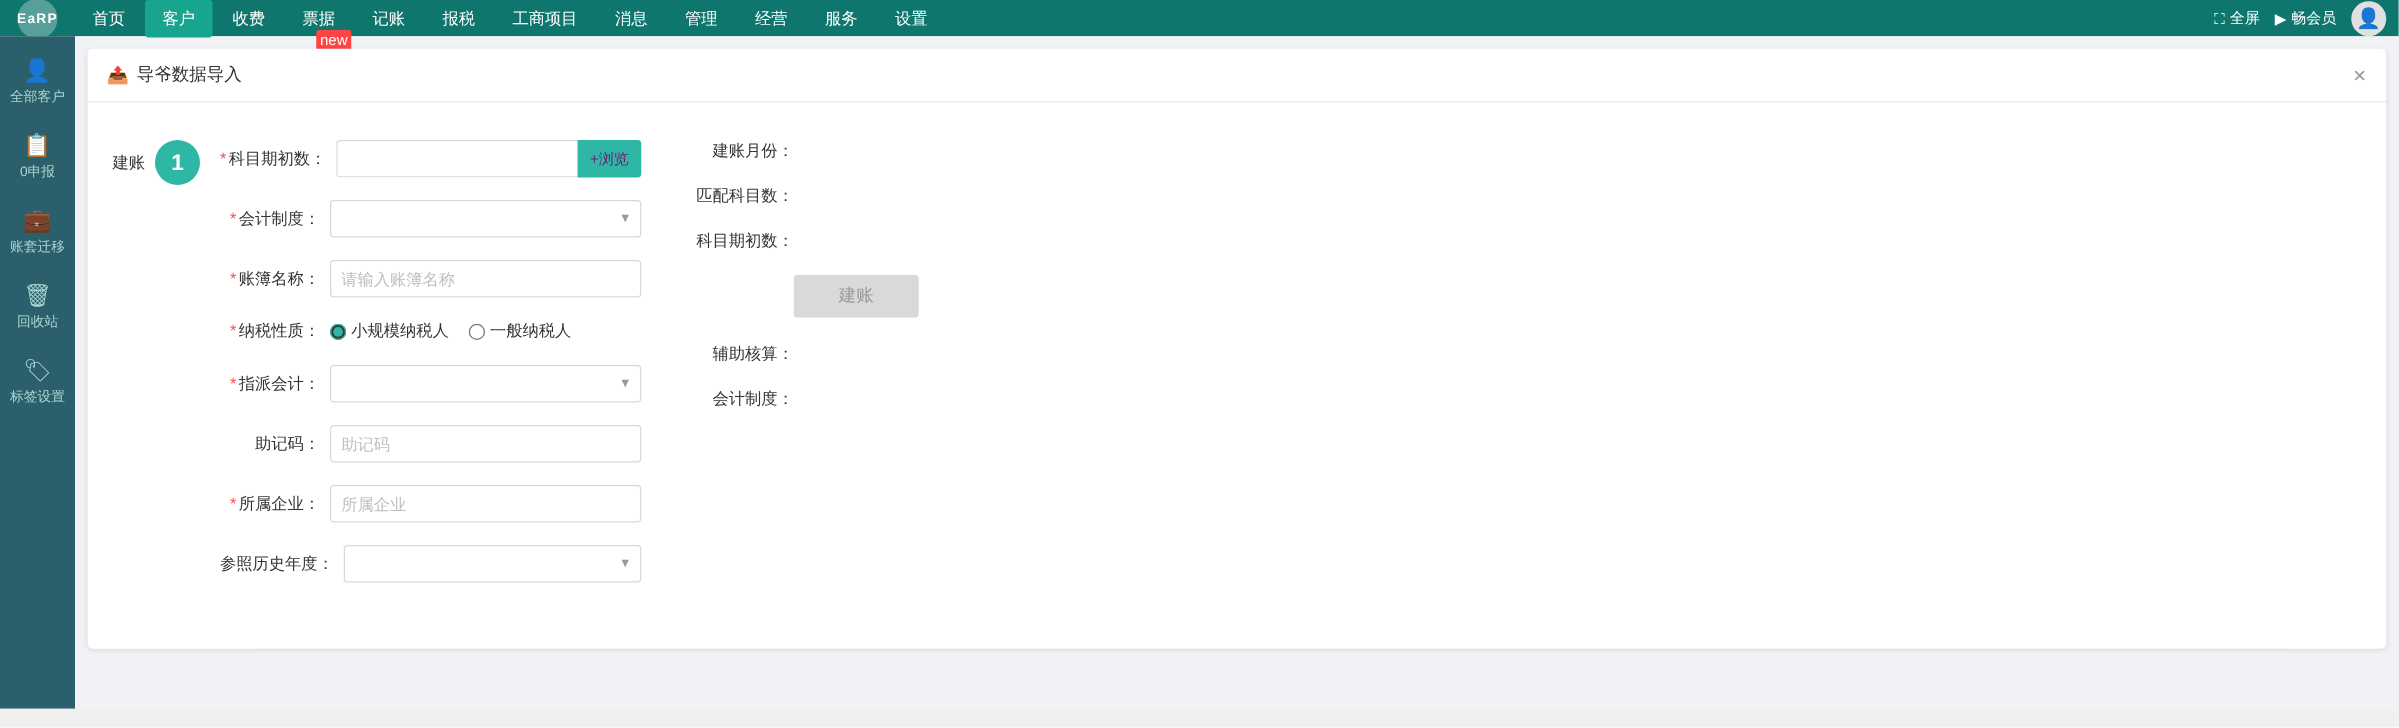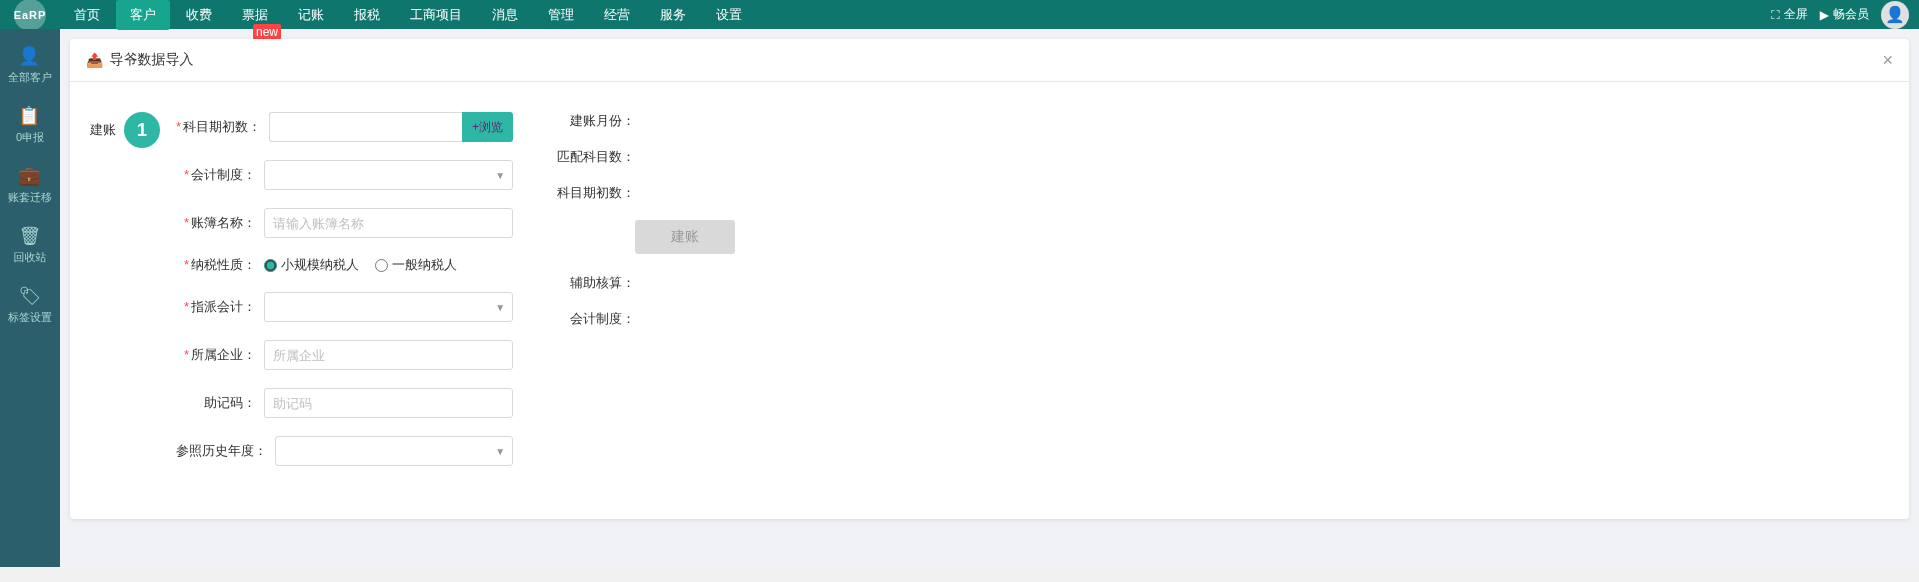--- a/index.html
+++ b/index.html
@@ -463,29 +463,29 @@
               <span class="form-label">
                 <span class="required">*</span><span>指派会计：</span>
               </span>
               <div class="select-wrapper">
                 <select></select>
                 <span class="select-arrow">▼</span>
               </div>
             </div>
 
             <div class="form-row">
+              <span class="form-label">助记码：</span>
+              <input type="text" class="form-input" placeholder="助记码" style="">
+            </div>
+
+            <div class="form-row">
               <span class="form-label">
                 <span class="required">*</span><span>所属企业：</span>
               </span>
               <input type="text" class="form-input" placeholder="所属企业" style="">
-            </div>
-
-            <div class="form-row">
-              <span class="form-label">助记码：</span>
-              <input type="text" class="form-input" placeholder="助记码" style="">
             </div>
 
             <div class="form-row">
               <span class="form-label">参照历史年度：</span>
               <div class="select-wrapper">
                 <select></select>
                 <span class="select-arrow">▼</span>
               </div>
             </div>
           </div>

